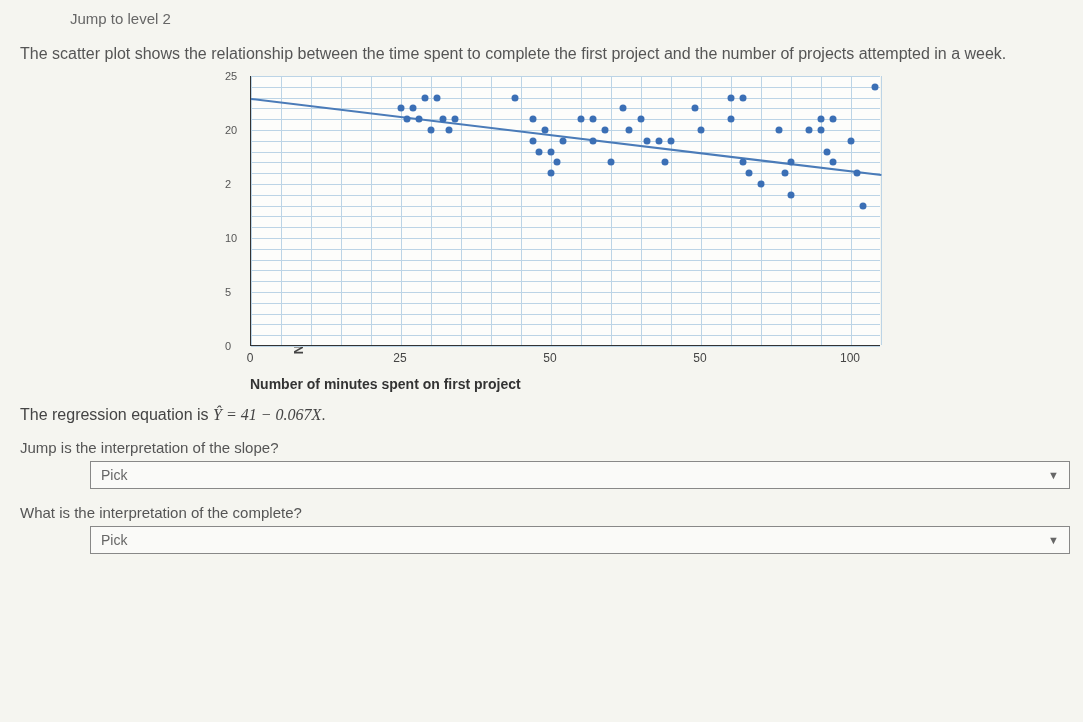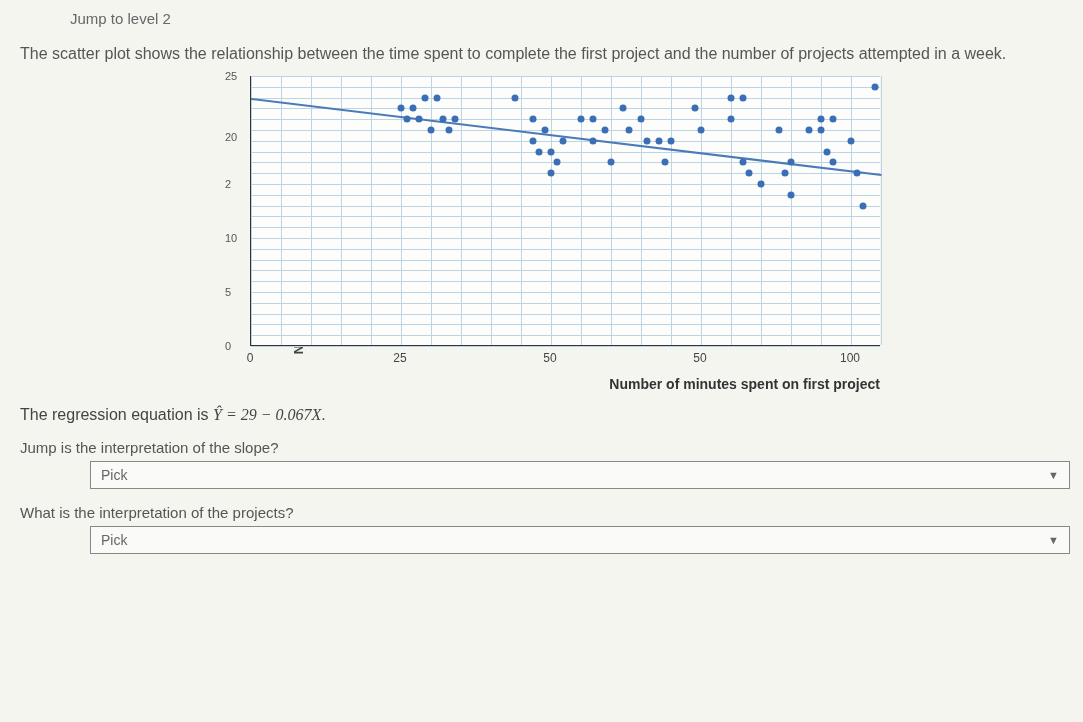--- a/index.html
+++ b/index.html
@@ -33,21 +33,21 @@
       left: -45px;
       top: 50%;
       transform: translateY(-50%) rotate(-90deg);
       transform-origin: center;
       font-size: 13px;
       font-weight: bold;
       color: #444;
       white-space: nowrap;
     }
     .x-axis-label {
-      text-align: right;
+      text-align: left;
       font-size: 14px;
       font-weight: bold;
       color: #333;
       margin-top: 5px;
     }
     .plot-area {
       position: absolute;
       left: 30px;
       top: 5px;
       width: 630px;
@@ -237,36 +237,36 @@
       <div class="point" style="left: 612px; top: 129.6px;"></div>
       <div class="point" style="left: 624px; top: 10.8px;"></div>
     </div>
   <div id="y-ticks"></div>
   <div id="x-ticks"></div>
   <div class="x-axis-label" style="position:absolute; top:300px; left:30px; width:630px;">Number of minutes spent on first project</div>
 <div class="tick-y" style="top: 275px;">0</div>
     <div class="tick-y" style="top: 221px;">5</div>
     <div class="tick-y" style="top: 167px;">10</div>
     <div class="tick-y" style="top: 113px;">2</div>
-    <div class="tick-y" style="top: 66px;">20</div>
+    <div class="tick-y" style="top: 59px;">20</div>
     <div class="tick-y" style="top: 5px;">25</div>
     <div class="tick-x" style="left: 30px;">0</div>
     <div class="tick-x" style="left: 180px;">25</div>
     <div class="tick-x" style="left: 330px;">50</div>
     <div class="tick-x" style="left: 480px;">50</div>
     <div class="tick-x" style="left: 630px;">100</div>
   </div>
 
 <div class="equation">
-  <span>The regression equation is </span><span class="math">Ŷ = 29 − 0.067X</span><span>.</span>
+  <span>The regression equation is </span><span class="math">Ŷ = 41 − 0.067X</span><span>.</span>
 </div>
 
 <div class="question">Jump is the interpretation of the slope?</div>
 <div class="dropdown">
   <span>Pick</span>
   <span class="chevron">▼</span>
 </div>
 
-<div class="question">What is the interpretation of the projects?</div>
+<div class="question">What is the interpretation of the complete?</div>
 <div class="dropdown">
   <span>Pick</span>
   <span class="chevron">▼</span>
 </div>
 
 </body></html>

